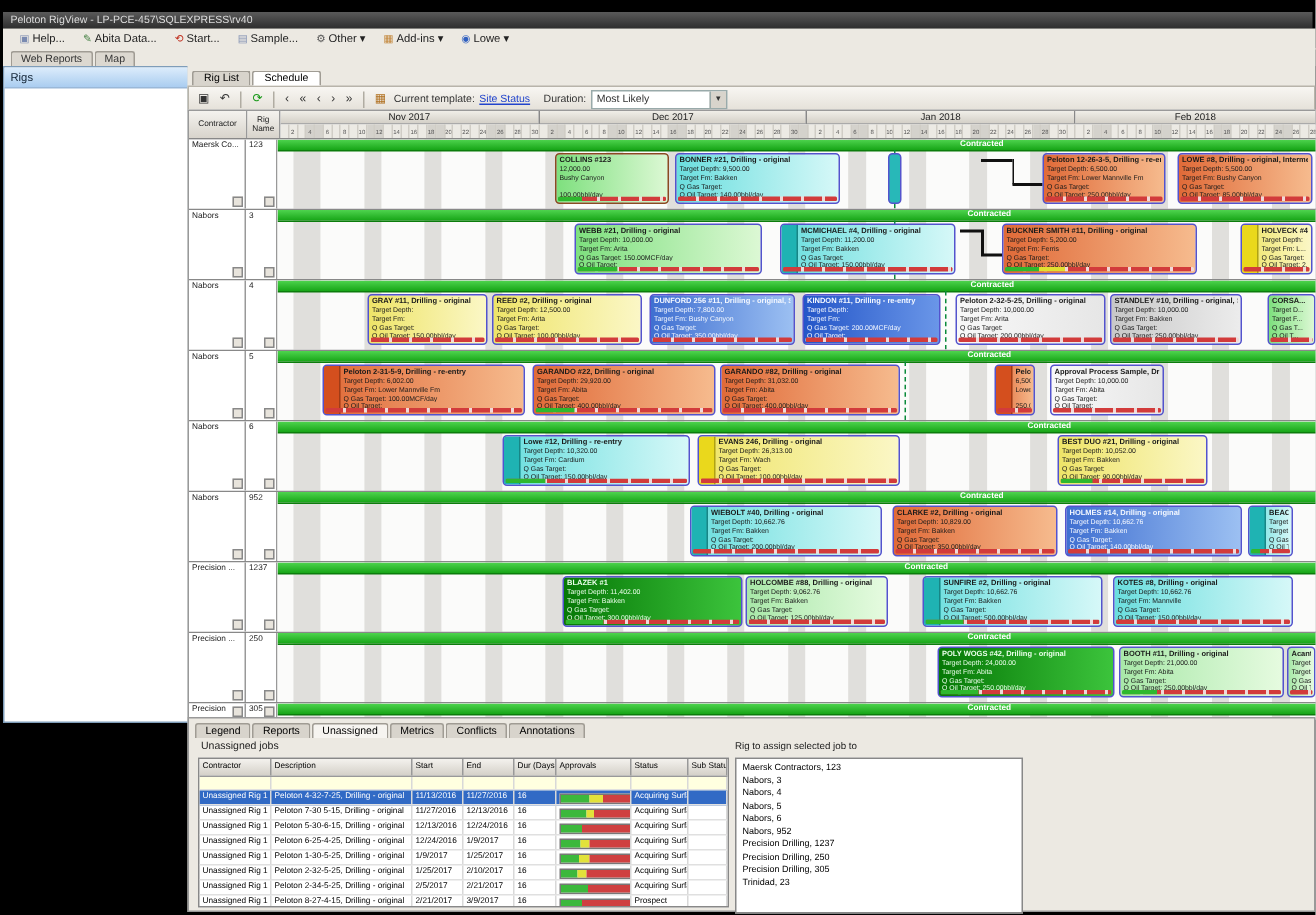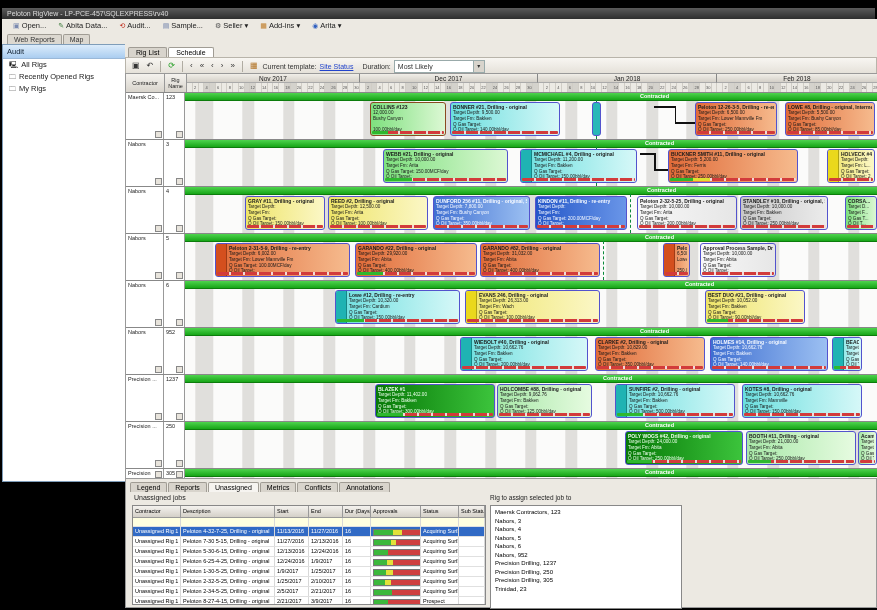--- a/index.html
+++ b/index.html
@@ -112,68 +112,54 @@
                font-size:6px;padding:2px 0;overflow:hidden;}
   .alist-item{padding:0 4px;line-height:8.5px;white-space:nowrap;}
 </style>
 </head>
 <body>
 
 <div id="titlebar" class="abs">Peloton RigView - LP-PCE-457\SQLEXPRESS\rv40</div>
 <div id="menubar" class="abs">
     <div class="menu-item">
       <div class="mi" style="color: rgb(122, 138, 176);">▣</div>
-      <div>Open...</div>
+      <div>Help...</div>
     </div>
     <div class="menu-item">
       <div class="mi" style="color: rgb(58, 122, 58);">✎</div>
       <div>Abita Data...</div>
     </div>
     <div class="menu-item">
       <div class="mi" style="color: rgb(192, 48, 32);">⟲</div>
-      <div>Audit...</div>
+      <div>Start...</div>
     </div>
     <div class="menu-item">
       <div class="mi" style="color: rgb(122, 138, 176);">▤</div>
       <div>Sample...</div>
     </div>
     <div class="menu-item">
       <div class="mi" style="color: rgb(85, 85, 85);">⚙</div>
-      <div>Seller ▾</div>
+      <div>Other ▾</div>
     </div>
     <div class="menu-item">
       <div class="mi" style="color: rgb(192, 128, 48);">▦</div>
       <div>Add-ins ▾</div>
     </div>
     <div class="menu-item">
       <div class="mi" style="color: rgb(48, 96, 192);">◉</div>
-      <div>Arita ▾</div>
+      <div>Lowe ▾</div>
     </div>
   </div>
 <div id="apptabs" class="abs">
     <div class="apptab">Web Reports</div>
     <div class="apptab">Map</div>
   </div>
 
 <div id="sidebar" class="abs">
-  <div id="sidebar-header">Audit</div>
-  <div id="sidebar-items">
-      <div class="tree-item sel">
-        <div class="ti">🖳</div>
-        <div class="lbl">All Rigs</div>
-      </div>
-      <div class="tree-item">
-        <div class="ti">🗀</div>
-        <div class="lbl">Recently Opened Rigs</div>
-      </div>
-      <div class="tree-item">
-        <div class="ti">🗀</div>
-        <div class="lbl">My Rigs</div>
-      </div>
-    </div>
+  <div id="sidebar-header">Rigs</div>
 </div>
 
 <div id="main" class="abs">
   <div id="main-tabs">
       <div class="mtab">Rig List</div>
       <div class="mtab active">Schedule</div>
     </div>
   <div id="toolbar">
     <span class="tb-btn">▣</span>
     <span class="tb-btn">↶</span>

